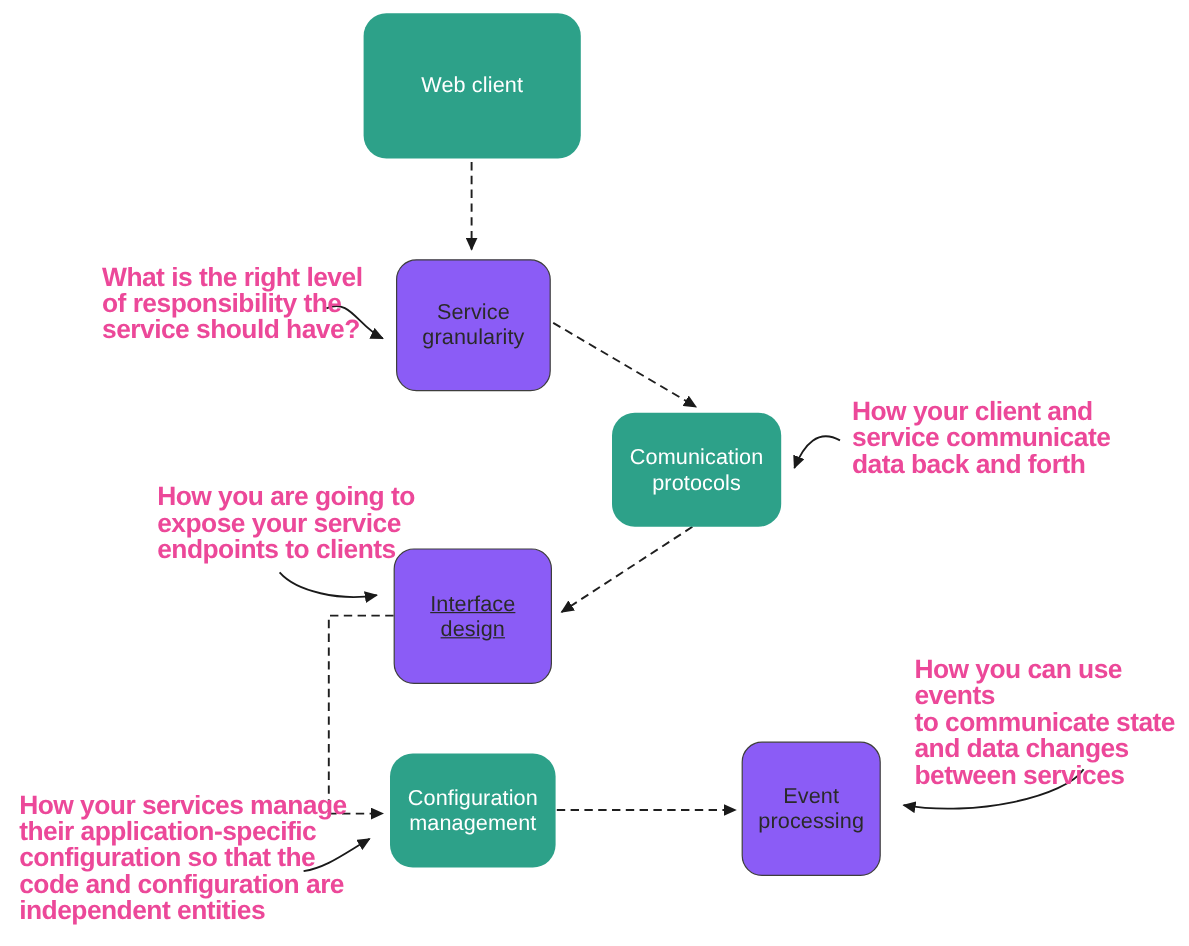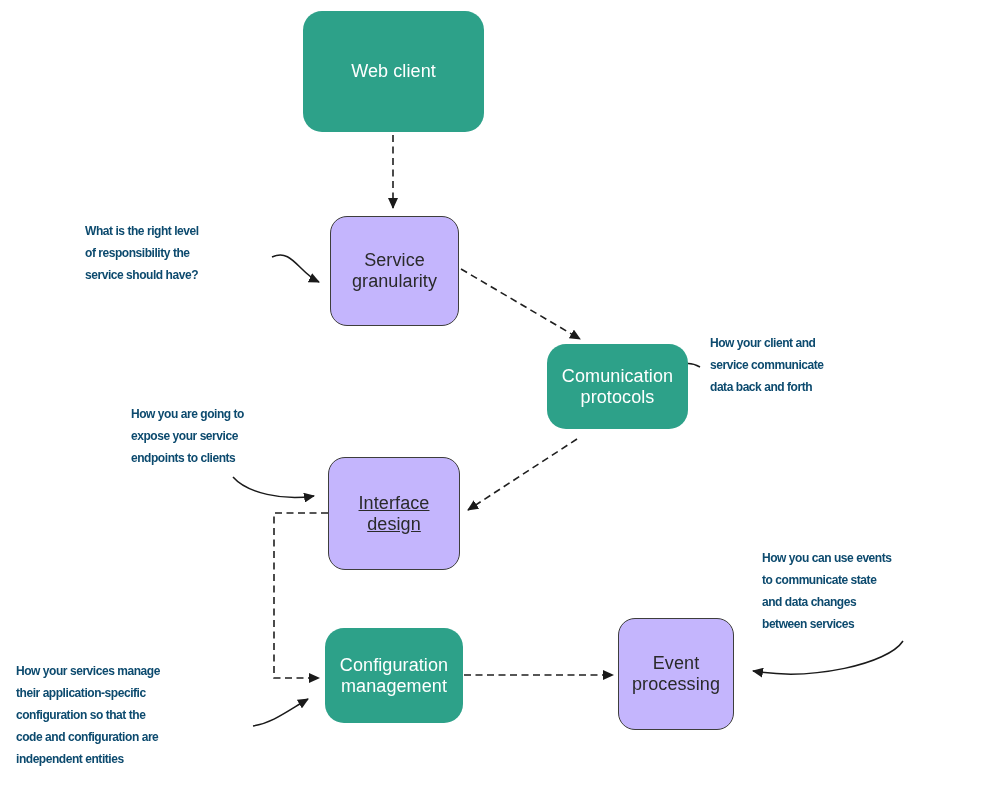--- a/index.html
+++ b/index.html
@@ -29,33 +29,33 @@
     letter-spacing: 0.1px;
   }
   .node .label { max-width: 112px; }
   .node.green {
     background: #2DA189;
     color: #ffffff;
     border-radius: 19px;
     border: none;
   }
   .node.beige {
-    background: #c4b5fd;
+    background: #8b5cf6;
     color: #2a2a2a;
     border: 1.6px solid #3E3E3C;
     border-radius: 17px;
   }
   .annotation {
     position: absolute;
     white-space: pre-line;
     font-weight: bold;
-    font-size: 12px;
+    font-size: 22px;
     line-height: 22px;
     letter-spacing: -0.45px;
-    color: #0c4a6e;
+    color: #ec4899;
   }
   path.dashed {
     fill: none;
     stroke: #1f1f1f;
     stroke-width: 1.6;
     stroke-dasharray: 7 4.5;
   }
   path.curve {
     fill: none;
     stroke: #1a1a1a;
@@ -86,21 +86,21 @@
     <path class="curve" marker-end="url(#arrow)" d="M253,726 C272,723 286,712 308,699"></path>
     <path class="curve" marker-end="url(#arrow)" d="M903,641 C888,664 812,681 753,671"></path>
   </svg>
 
   <div class="node green" style="left: 303px; top: 11px; width: 181px; height: 121px;">
     <span class="label">Web client</span>
   </div>
   <div class="node beige" style="left: 330px; top: 216px; width: 129px; height: 110px;">
     <span class="label">Service granularity</span>
   </div>
-  <div class="node green" style="left: 547px; top: 344px; width: 141px; height: 85px;">
+  <div class="node green" style="left: 510px; top: 344px; width: 141px; height: 95px;">
     <span class="label">Comunication protocols</span>
   </div>
   <div class="node beige" style="left: 328px; top: 457px; width: 132px; height: 113px; text-decoration: underline;">
     <span class="label">Interface design</span>
   </div>
   <div class="node green" style="left: 325px; top: 628px; width: 138px; height: 95px; align-items: center;">
     <span class="label">Configuration management</span>
   </div>
   <div class="node beige" style="left: 618px; top: 618px; width: 116px; height: 112px;">
     <span class="label">Event processing</span>

